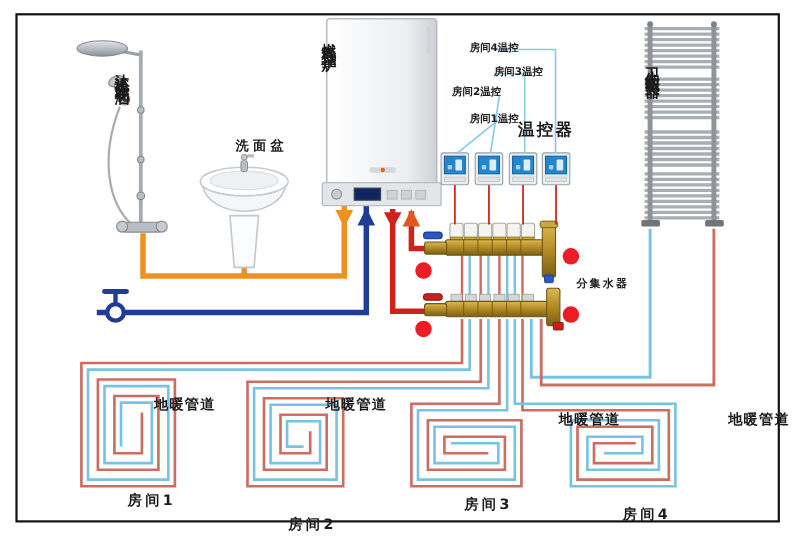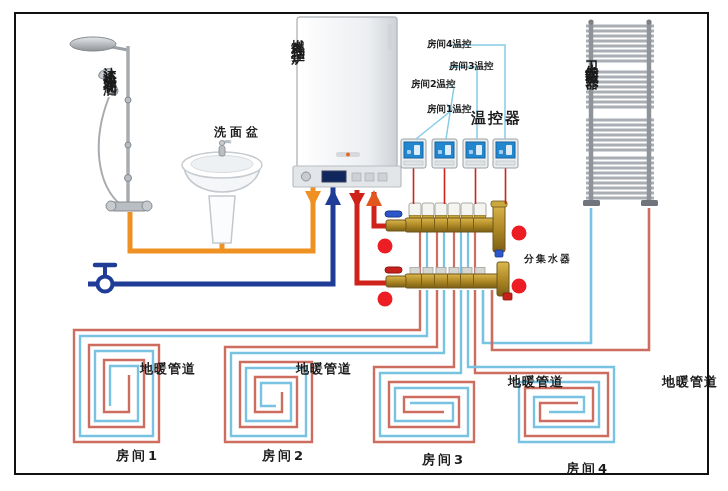--- a/index.html
+++ b/index.html
@@ -294,16 +294,16 @@
 
   <div class="lbl v" style="left:556px;top:50px">卫生间散热器</div>
   <div class="lbl mf" style="left:496px;top:253px">分集水器</div>
 
   <div class="lbl fp" style="left:84px;top:362px">地暖管道</div>
   <div class="lbl fp" style="left:240px;top:362px">地暖管道</div>
   <div class="lbl fp" style="left:452px;top:375px">地暖管道</div>
   <div class="lbl fp" style="left:606px;top:375px">地暖管道</div>
 
   <div class="lbl room" style="left:88px;top:449px">房间1</div>
-  <div class="lbl room" style="left:234px;top:449px">房间2</div>
+  <div class="lbl room" style="left:234px;top:471px">房间2</div>
   <div class="lbl room" style="left:394px;top:453px">房间3</div>
   <div class="lbl room" style="left:538px;top:462px">房间4</div>
 </div>
 
 </body></html>

